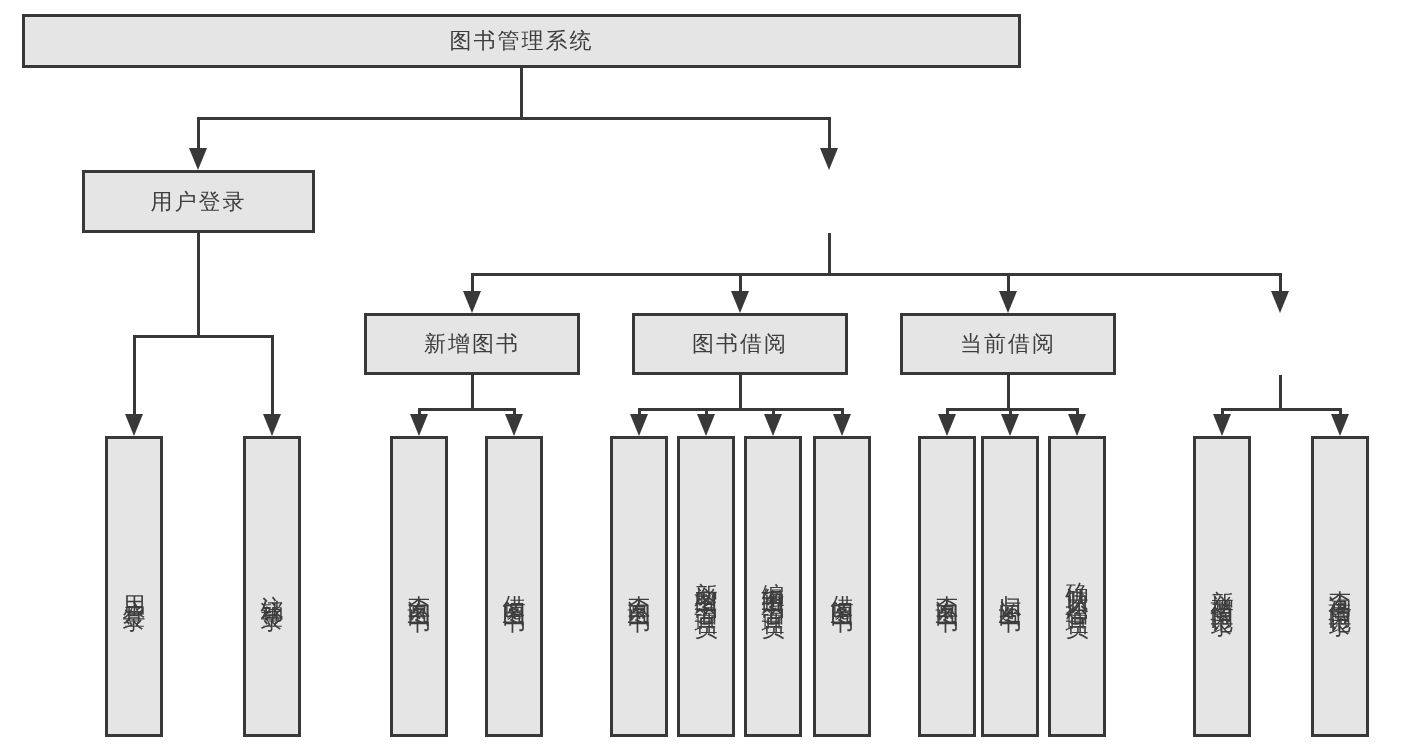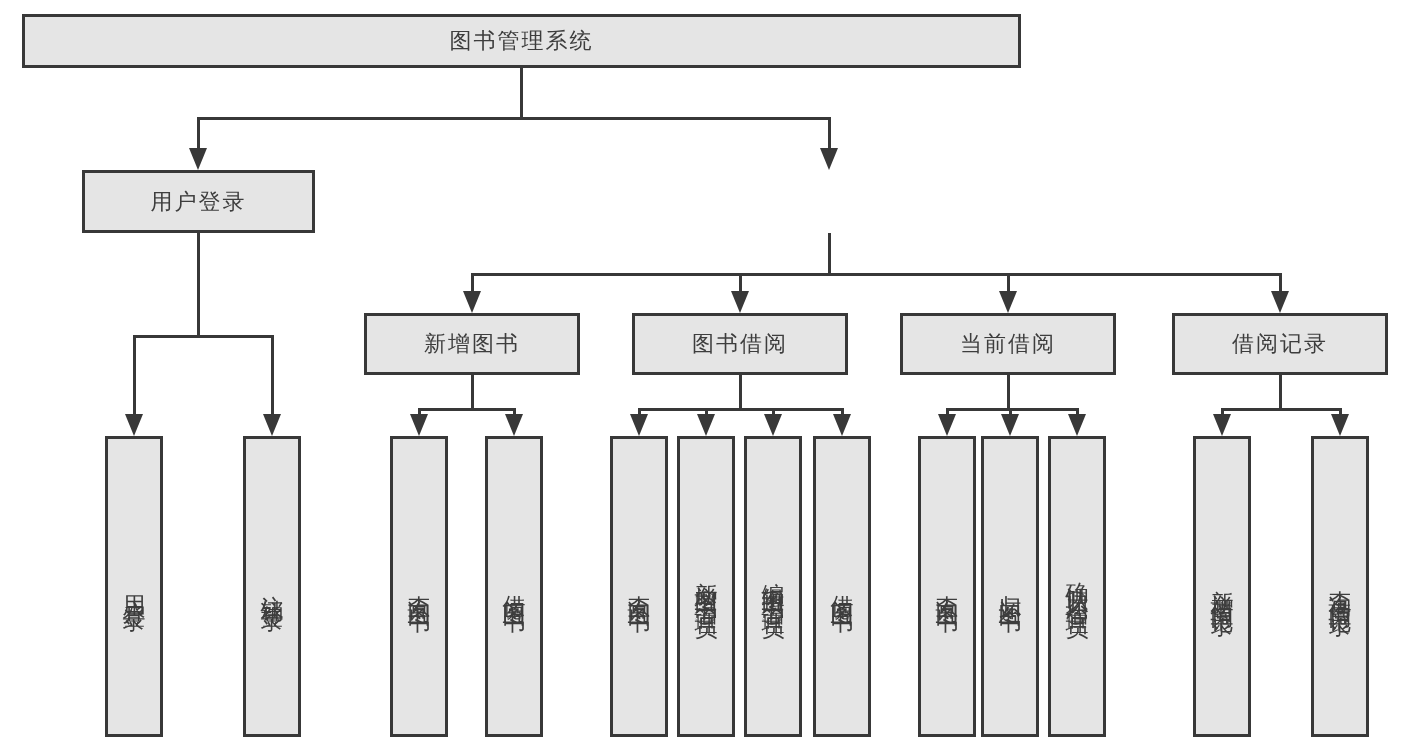--- a/index.html
+++ b/index.html
@@ -83,21 +83,20 @@
   <div class="vline" style="left:739px; top:273px; height:18px;"></div>
   <div class="arrow" style="left:731px; top:291px;"></div>
   <div class="vline" style="left:1007px; top:273px; height:18px;"></div>
   <div class="arrow" style="left:999px; top:291px;"></div>
   <div class="vline" style="left:1279px; top:273px; height:18px;"></div>
   <div class="arrow" style="left:1271px; top:291px;"></div>
 
   <div class="box hbox" style="left:364px; top:313px; width:216px; height:62px;">新增图书</div>
   <div class="box hbox" style="left:900px; top:313px; width:216px; height:62px;">当前借阅</div>
   <div class="box hbox" style="left:632px; top:313px; width:216px; height:62px;">图书借阅</div>
-  <div class="box hbox" style="left:1172px; top:313px; width:216px; height:62px;">借阅记录</div>
 
   <div class="vline" style="left:471px; top:375px; height:33px;"></div>
   <div class="hline" style="left:418px; top:408px; width:97px;"></div>
   <div class="vline" style="left:418px; top:408px; height:8px;"></div>
   <div class="arrow" style="left:410px; top:414px;"></div>
   <div class="vline" style="left:513px; top:408px; height:8px;"></div>
   <div class="arrow" style="left:505px; top:414px;"></div>
 
   <div class="vline" style="left:739px; top:375px; height:33px;"></div>
   <div class="hline" style="left:638px; top:408px; width:205px;"></div>

